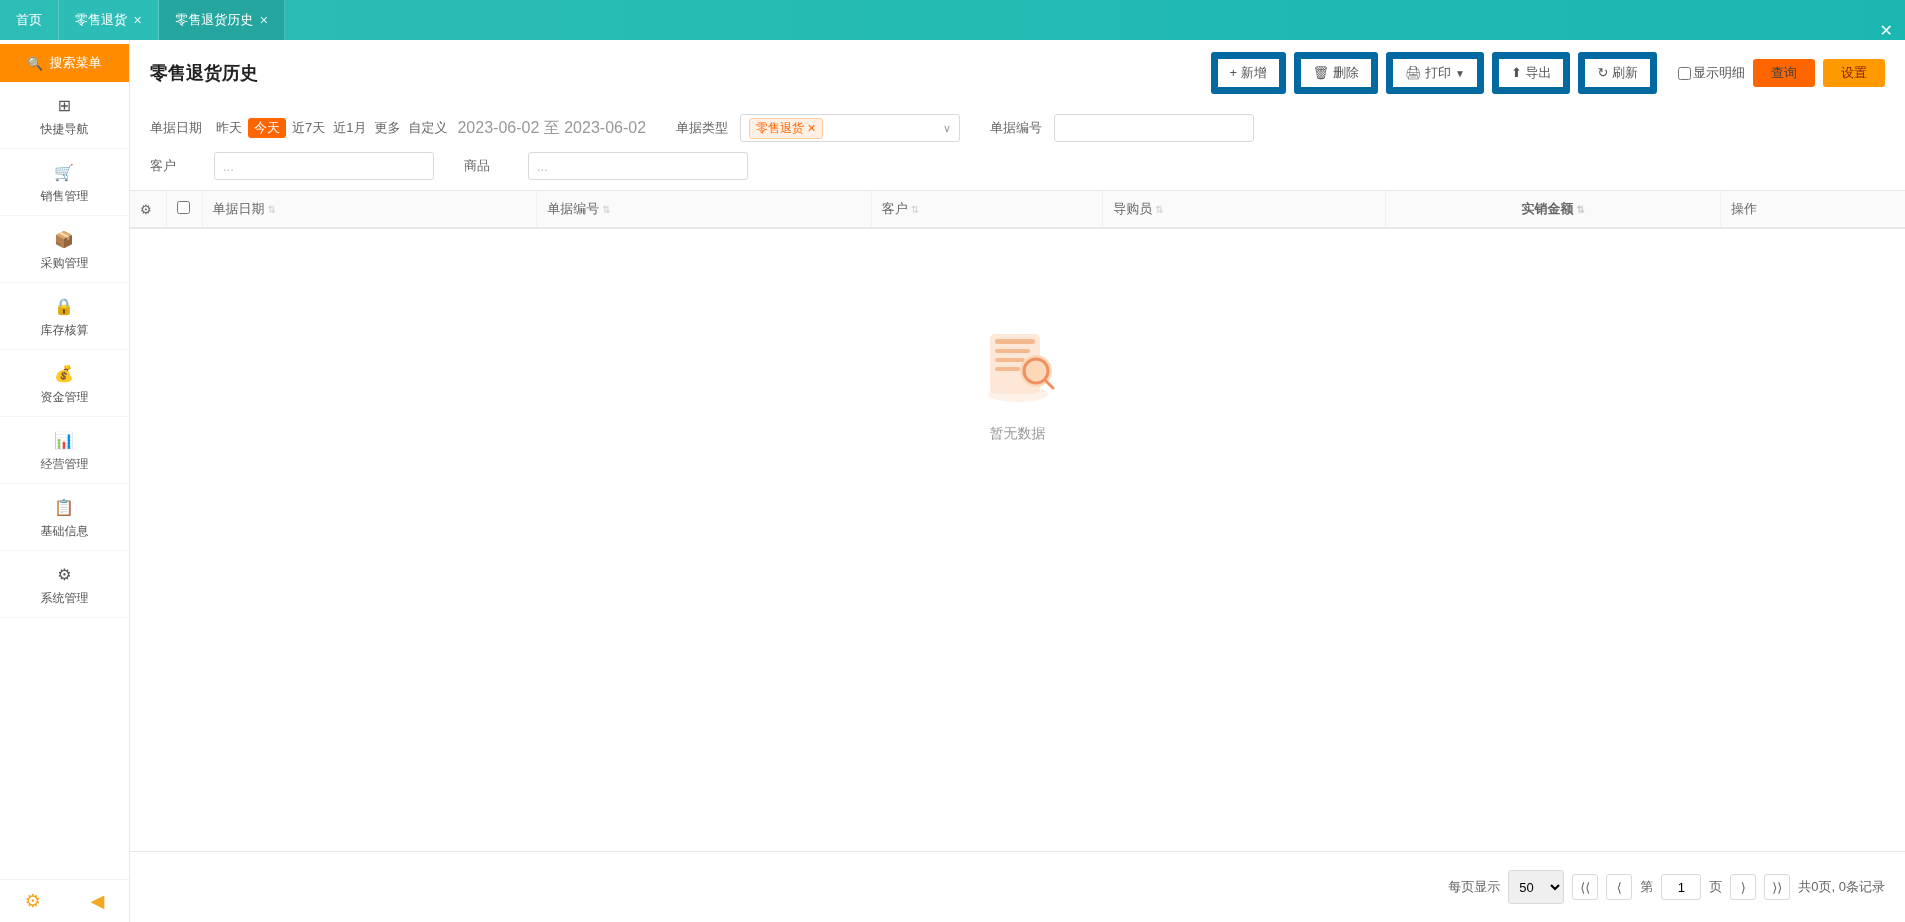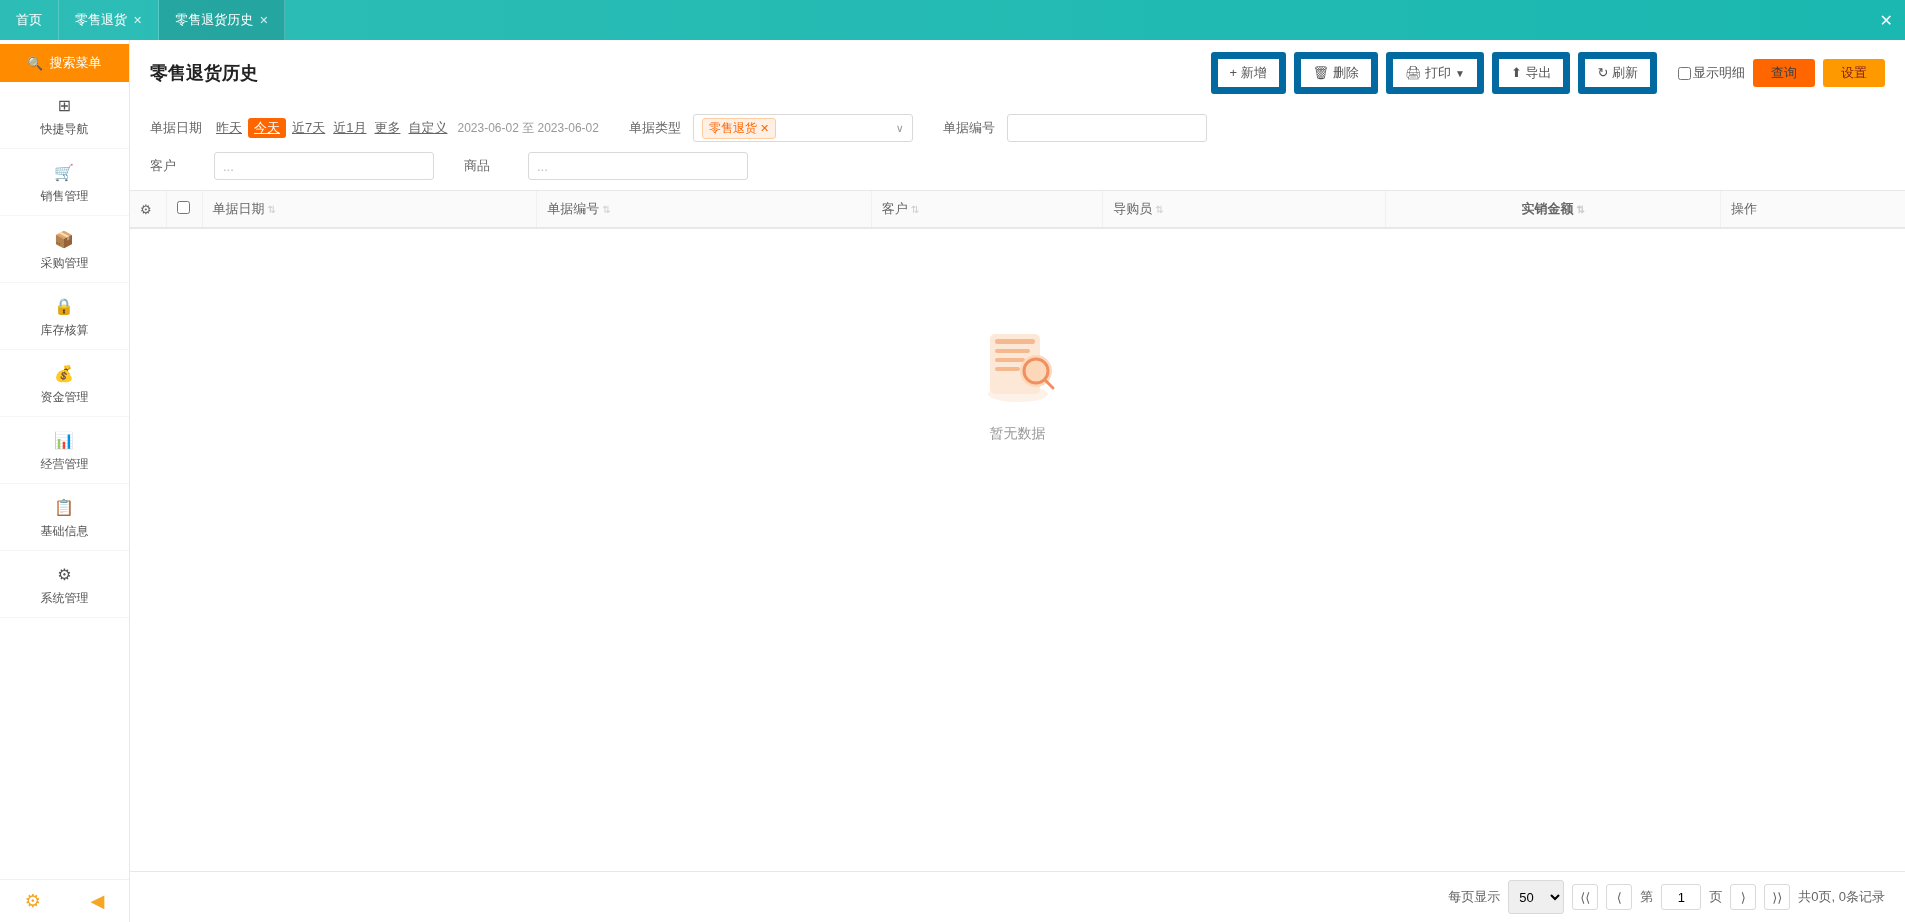--- a/index.html
+++ b/index.html
@@ -3,21 +3,21 @@
   <meta charset="utf-8">
   <style>
     * { box-sizing: border-box; margin: 0; padding: 0; }
     body { font-family: 'Microsoft YaHei', Arial, sans-serif; font-size: 13px; color: #333; background: #f0f2f5; overflow: hidden; }
 
     
     .top-bar {
       height: 40px;
       background: linear-gradient(90deg, #2dbdb6 0%, #1ab8b0 100%);
       display: flex;
-      align-items: center;
+      align-items: flex-end;
       padding: 0;
       color: white;
     }
     .top-bar-tabs {
       display: flex;
       align-items: stretch;
       height: 100%;
       flex: 1;
     }
     .top-tab {
@@ -210,30 +210,29 @@
     .date-shortcuts {
       display: flex;
       align-items: center;
       gap: 4px;
       font-size: 13px;
     }
     .date-shortcut {
       color: #666;
       cursor: pointer;
       padding: 0 2px;
-      text-decoration: underline;
     }
     .date-shortcut.active {
       background: #ff6600;
       color: white;
       border-radius: 3px;
       padding: 1px 6px;
     }
     .date-range-text {
-      font-size: 12px;
+      font-size: 16px;
       color: #999;
       margin-left: 4px;
     }
     .filter-input {
       border: 1px solid #d9d9d9;
       border-radius: 3px;
       padding: 4px 8px;
       font-size: 13px;
       height: 28px;
       outline: none;
@@ -337,21 +336,21 @@
     .empty-icon {
       width: 100px;
       height: 100px;
       margin-bottom: 16px;
     }
 
     
     .pagination-bar {
       background: white;
       border-top: 1px solid #e8e8e8;
-      padding: 8px 20px;
+      padding: 18px 20px;
       display: flex;
       align-items: center;
       justify-content: flex-end;
       gap: 8px;
       font-size: 13px;
       color: #666;
     }
     .page-select {
       border: 1px solid #d9d9d9;
       border-radius: 3px;

